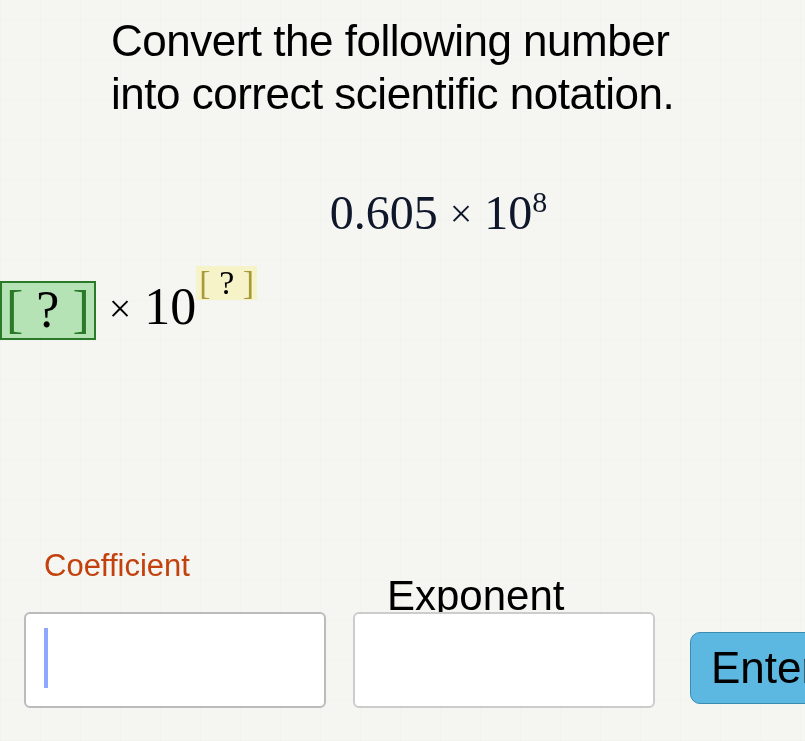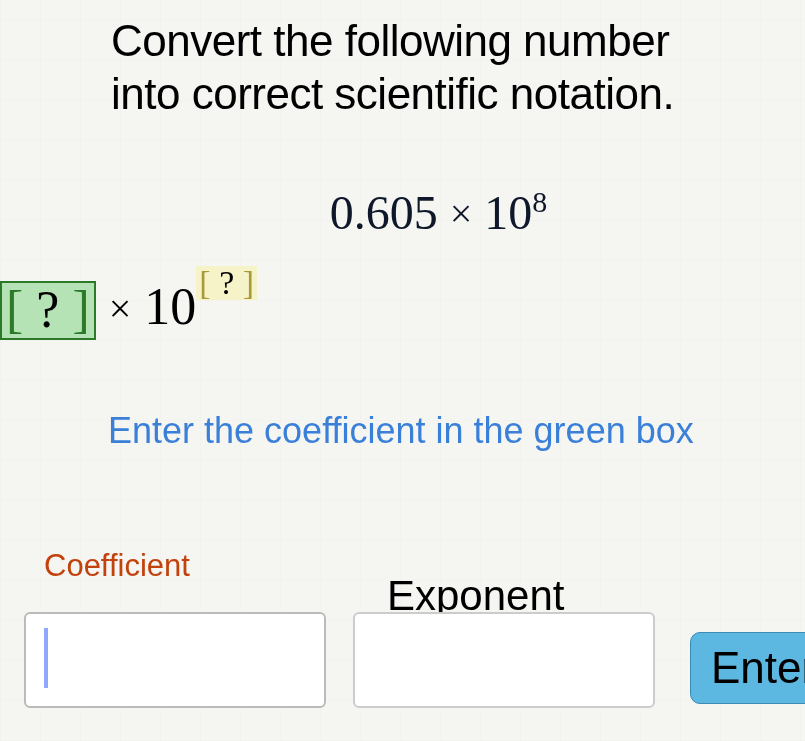--- a/index.html
+++ b/index.html
@@ -177,21 +177,21 @@
   <span>10</span><span class="sup">8</span>
 </div>
 
 <div class="answer-expression">
   <span class="green-box"><span class="bracket">[ </span><span>?</span><span class="bracket"> ]</span></span>
   <span class="times">×</span>
   <span>10</span><span class="yellow-box"><span class="bracket">[ </span><span>?</span><span class="bracket"> ]</span></span>
 </div>
 
 <div class="hint">
-  <span>Enter the coefficient in the green box</span><br>
+  <br>
 </div>
 
 <div class="label-coefficient">Coefficient</div>
 <div class="label-exponent">Exponent</div>
 
 <input class="input-coefficient" type="text" value="" style="">
 <div class="caret"></div>
 <input class="input-exponent" type="text" value="" style="">
 
 <button class="enter-button">Enter</button>

